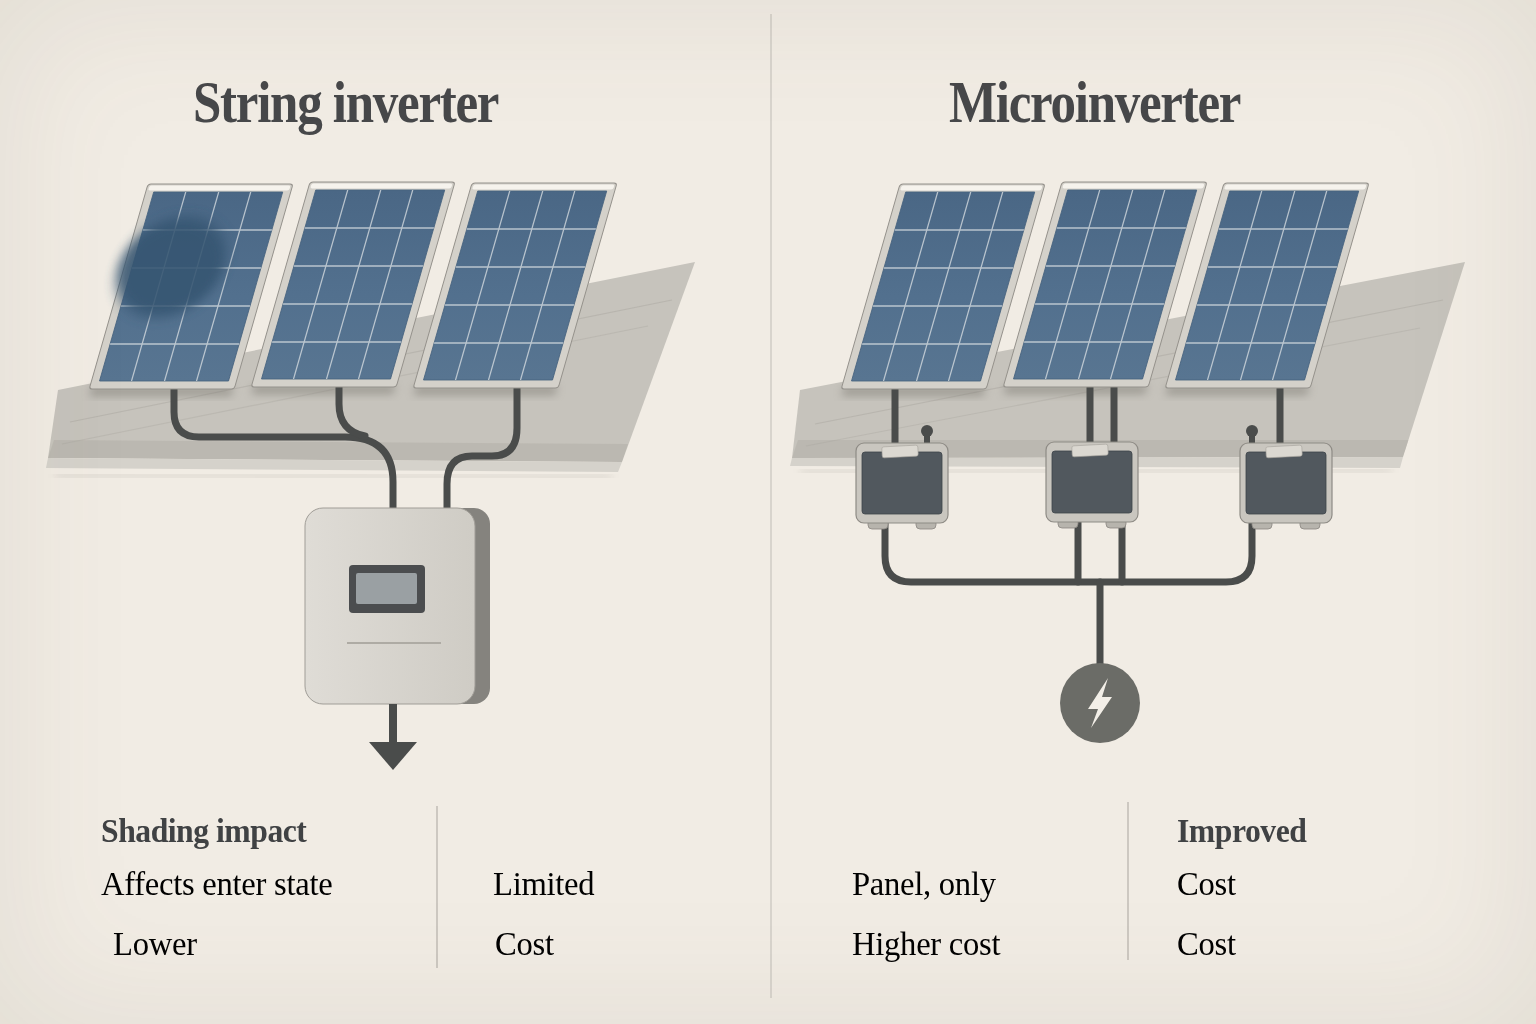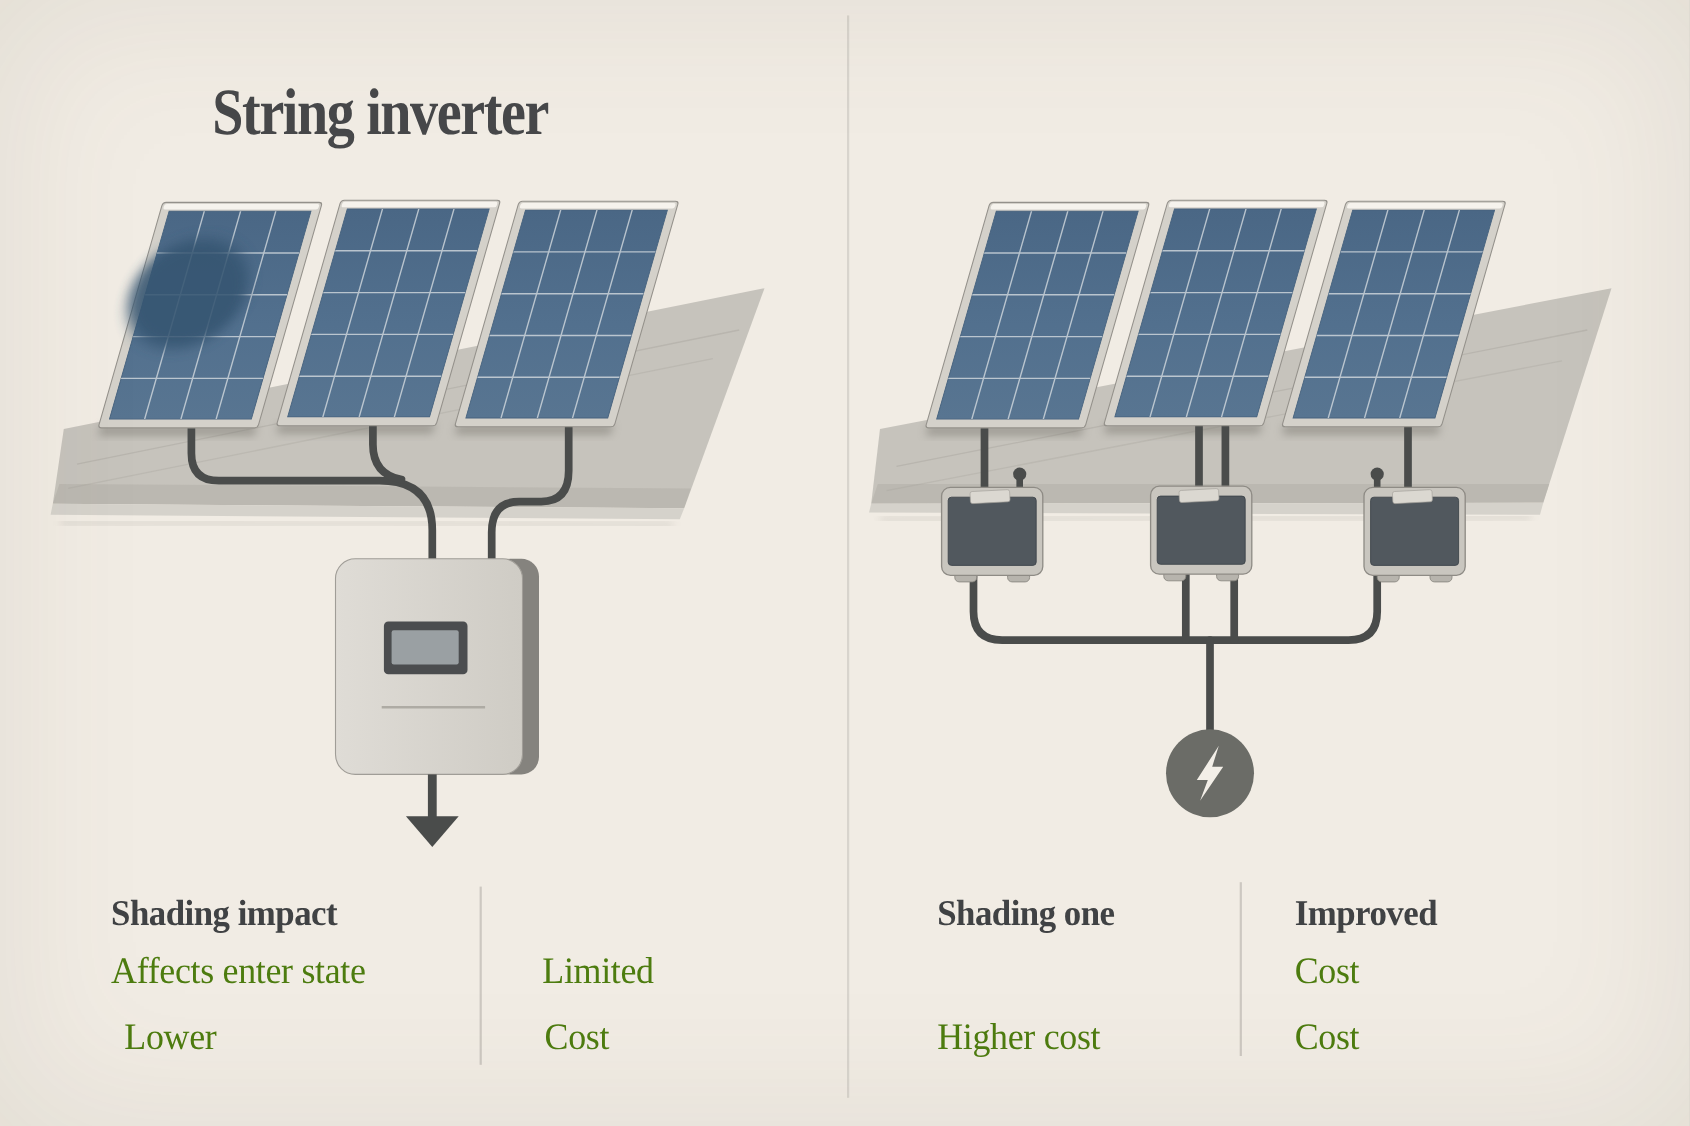--- a/index.html
+++ b/index.html
@@ -18,21 +18,21 @@
 
   .title{
     position:absolute;top:68px;
     font-size:60px;font-weight:bold;color:#47484a;
     letter-spacing:-1.5px;white-space:nowrap;
   }
   .title .tx{display:inline-block;transform:scaleX(.85);transform-origin:left center;}
   .title.left{left:193px;}
   .title.right{left:949px;}
 
-  .col-line{position:absolute;white-space:nowrap;color:#4d7c0f;}
+  .col-line{position:absolute;white-space:nowrap;color:#000000;}
   .col-header{font-size:33px;font-weight:bold;color:#404244;letter-spacing:-0.5px;}
   .col-body{font-size:34px;letter-spacing:-0.3px;}
   .col-body .tx,.col-header .tx{display:inline-block;transform:scaleX(.96);transform-origin:left center;}
 
   .vdiv{position:absolute;background:#cdc8c1;width:2px;}
   .vdiv.center{left:770px;top:14px;height:984px;width:1.5px;background:#d8d4cd;}
   .vdiv.colL{left:436px;top:806px;height:162px;}
   .vdiv.colR{left:1127px;top:802px;height:158px;}
 </style>
 </head>
@@ -206,32 +206,33 @@
       </g>
 
       <g>
         <circle cx="1100" cy="703" r="40" fill="#6b6c67"></circle>
         <path d="M 1108 678 L 1088 709 L 1098 709 L 1091 728 L 1112 697 L 1102 697 Z" fill="#f3efe8"></path>
       </g>
     </g>
   </svg>
 
   <div class="title left"><span class="tx">String inverter</span></div>
+  <div class="title right"><span class="tx">Microinverter</span></div>
 
   <div class="vdiv center"></div>
   <div class="vdiv colL"></div>
   <div class="vdiv colR"></div>
 
   <div class="col-line col-header" style="left:101px;top:813px"><span class="tx">Shading impact</span></div>
   <div class="col-line col-body" style="left:101px;top:865px"><span class="tx">Affects enter state</span></div>
   <div class="col-line col-body" style="left:113px;top:925px"><span class="tx">Lower</span></div>
 
   <div class="col-line col-body" style="left:493px;top:865px"><span class="tx">Limited</span></div>
   <div class="col-line col-body" style="left:495px;top:925px"><span class="tx">Cost</span></div>
 
-  <div class="col-line col-header" style="left:852px;top:813px"><span class="tx">Shading one</span></div>
+  <div class="col-line col-body" style="left:852px;top:865px"><span class="tx">Panel, only</span></div>
   <div class="col-line col-header" style="left:1177px;top:813px"><span class="tx">Improved</span></div>
 
   <div class="col-line col-body" style="left:852px;top:925px"><span class="tx">Higher cost</span></div>
   <div class="col-line col-body" style="left:1177px;top:865px"><span class="tx">Cost</span></div>
   <div class="col-line col-body" style="left:1177px;top:925px"><span class="tx">Cost</span></div>
 
 </div>
 
 </body></html>

